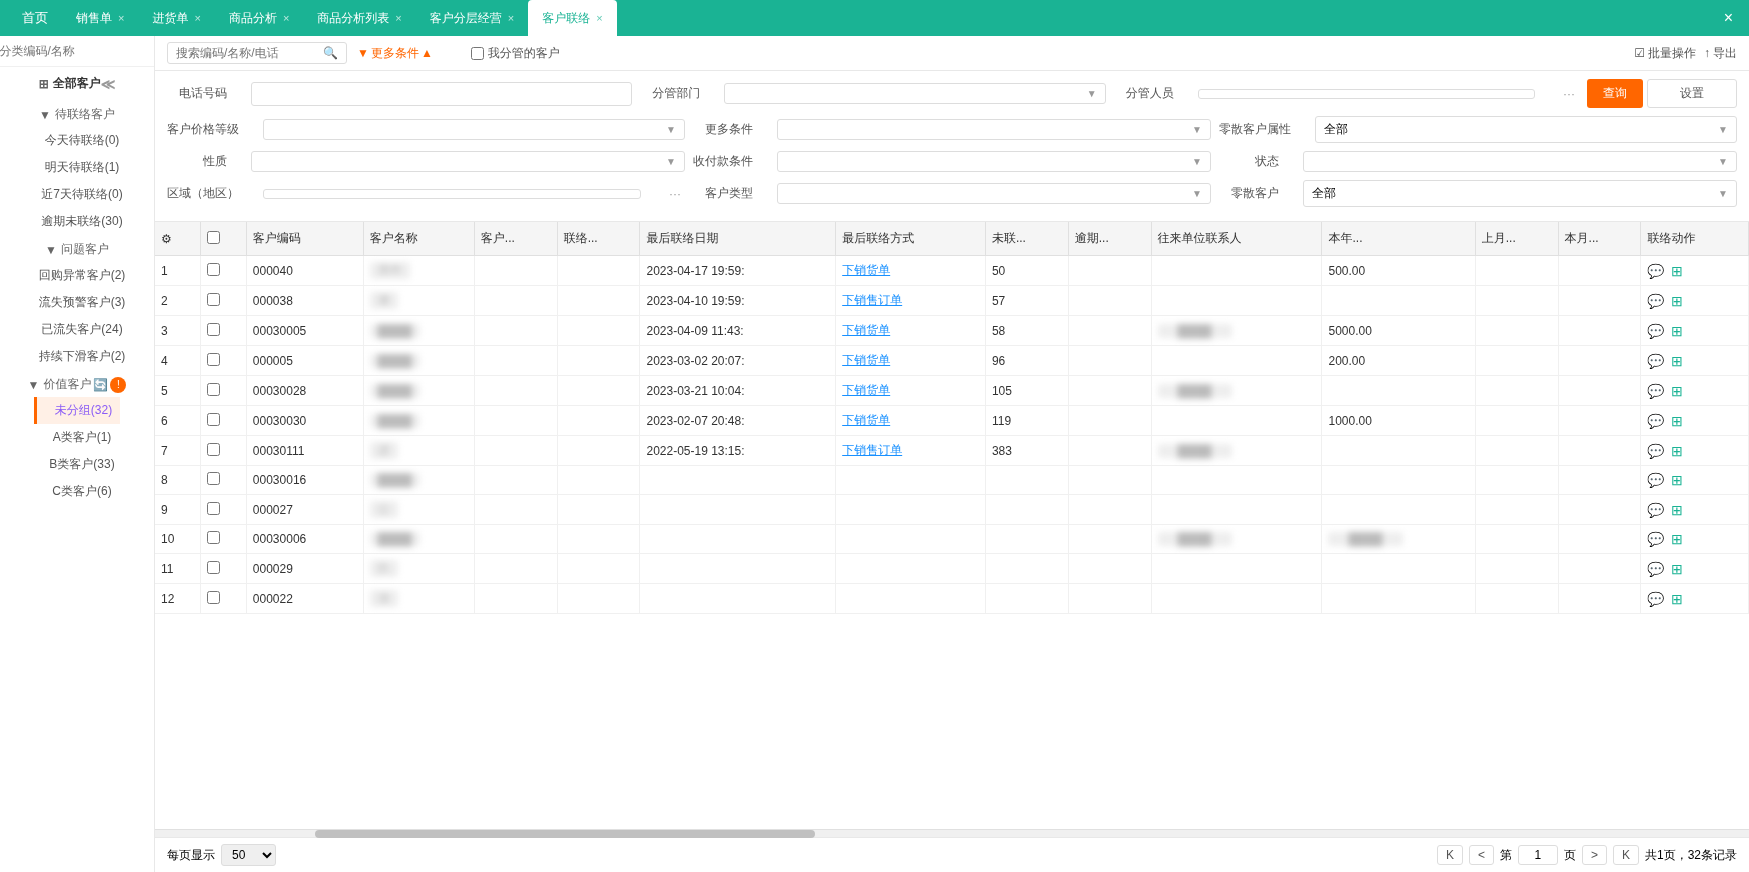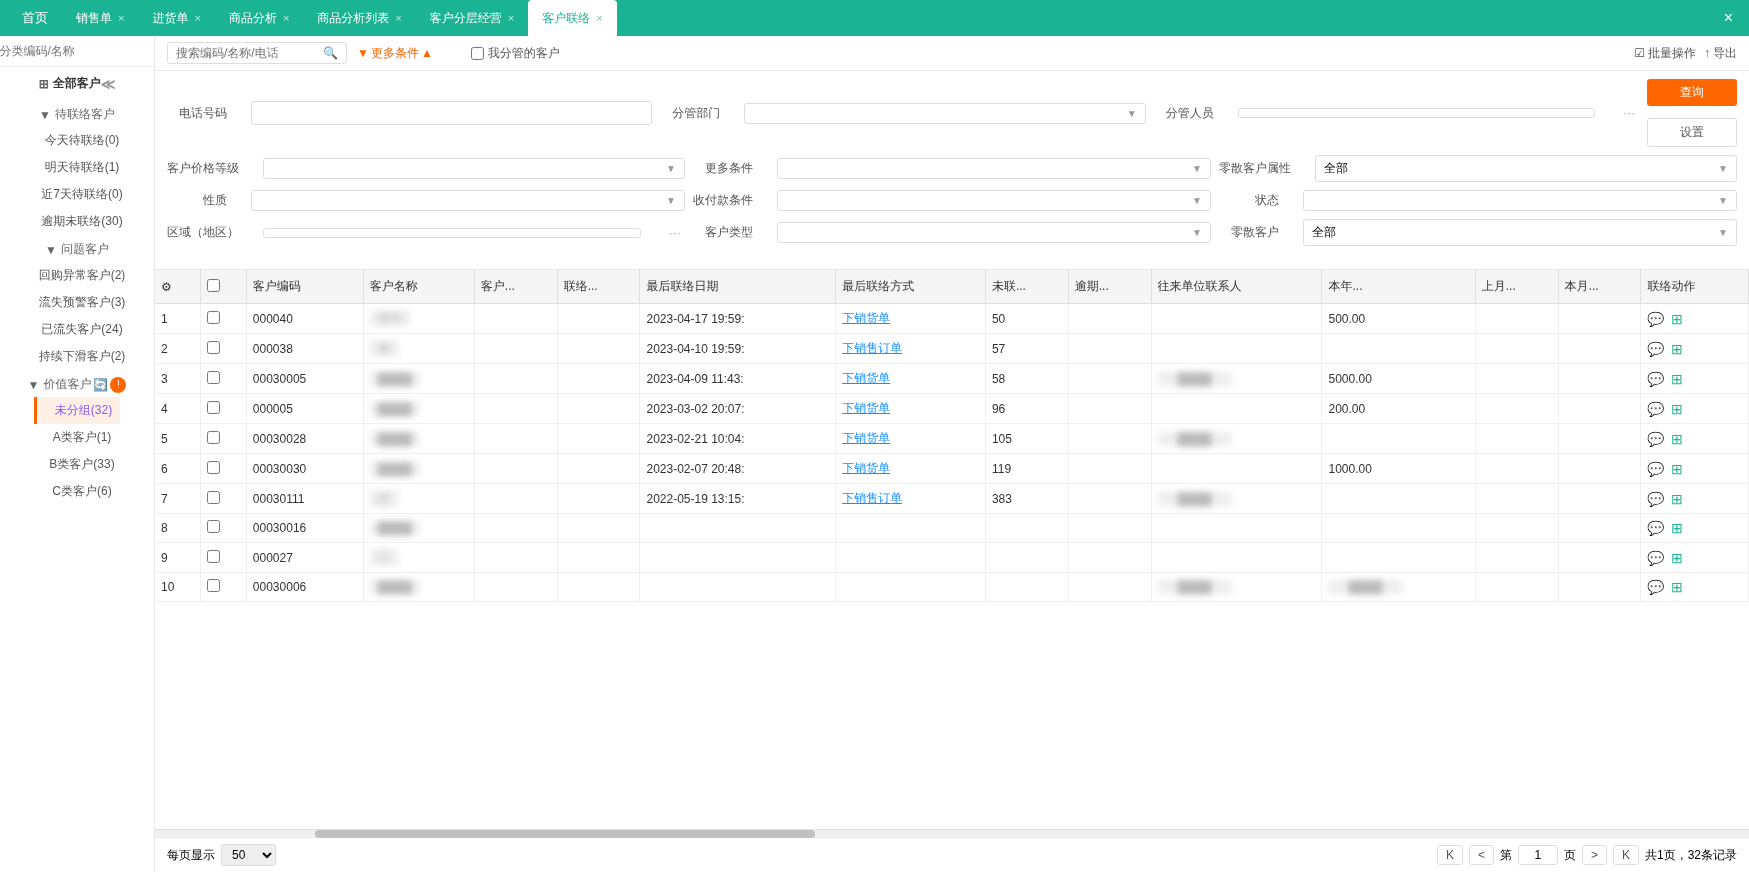--- a/index.html
+++ b/index.html
@@ -454,21 +454,21 @@
             <span class="arrow-down">▼</span>
           </div>
         </div>
         <div class="filter-field">
           <span class="filter-label">分管人员</span>
           <div class="filter-select" style="flex:1;">
             <span></span>
           </div>
           <span class="filter-dots">···</span>
         </div>
-        <div style="display:flex;flex-direction:column;gap:12px;justify-content:flex-end;">
+        <div style="display:flex;flex-direction:row;gap:4px;justify-content:flex-end;">
           <button class="btn-query">查询</button>
           <button class="btn-reset">设置</button>
         </div>
       </div>
 
       <div class="filter-row">
         <div class="filter-field">
           <span class="filter-label">客户价格等级</span>
           <div class="filter-select" style="width:200px;">
             <span></span>
@@ -508,21 +508,21 @@
         </div>
         <div class="filter-field">
           <span class="filter-label">状态</span>
           <div class="filter-select" style="flex:1;">
             <span></span>
             <span class="arrow-down">▼</span>
           </div>
         </div>
       </div>
 
-      <div class="filter-row" style="margin-bottom:15px;justify-content:space-between;">
+      <div class="filter-row" style="margin-bottom:6px;justify-content:space-between;">
         <div class="filter-field">
           <span class="filter-label">区域（地区）</span>
           <div class="filter-select" style="width:200px;">
             <span></span>
           </div>
           <span class="filter-dots">···</span>
         </div>
         <div class="filter-field">
           <span class="filter-label">客户类型</span>
           <div class="filter-select" style="width:200px;">
@@ -650,21 +650,21 @@
       </div>
     </td>
   </tr>
             <tr>
     <td>5</td>
     <td><input type="checkbox" style=""></td>
     <td>00030028</td>
     <td><span style="filter:blur(3px);color:#bbb;background:#eee;border-radius:2px;padding:0 8px;display:inline-block;">████</span></td>
     <td></td>
     <td></td>
-    <td>2023-02-21 10:04:</td>
+    <td>2023-03-21 10:04:</td>
     <td><span class="link-text">下销货单</span></td>
     <td>105</td>
     <td></td>
     <td><span style="filter:blur(3px);color:#bbb;background:#eee;border-radius:2px;padding:0 20px;display:inline-block;">████</span></td>
     <td></td>
     <td></td>
     <td></td>
     <td>
       <div class="action-icons">
         <span class="action-icon" title="联络">💬</span>
@@ -766,20 +766,64 @@
     <td>00030006</td>
     <td><span style="filter:blur(3px);color:#bbb;background:#eee;border-radius:2px;padding:0 8px;display:inline-block;">████</span></td>
     <td></td>
     <td></td>
     <td></td>
     <td></td>
     <td></td>
     <td></td>
     <td><span style="filter:blur(3px);color:#bbb;background:#eee;border-radius:2px;padding:0 20px;display:inline-block;">████</span></td>
     <td><span style="filter:blur(3px);color:#bbb;background:#eee;border-radius:2px;padding:0 20px;display:inline-block;">████</span></td>
+    <td></td>
+    <td></td>
+    <td>
+      <div class="action-icons">
+        <span class="action-icon" title="联络">💬</span>
+        <span class="action-icon" title="更多">⊞</span>
+      </div>
+    </td>
+  </tr>
+            <tr>
+    <td>11</td>
+    <td><input type="checkbox" style=""></td>
+    <td>000029</td>
+    <td><span style="filter:blur(3px);color:#bbb;background:#eee;border-radius:2px;padding:0 8px;display:inline-block;">扒</span></td>
+    <td></td>
+    <td></td>
+    <td></td>
+    <td></td>
+    <td></td>
+    <td></td>
+    <td></td>
+    <td></td>
+    <td></td>
+    <td></td>
+    <td>
+      <div class="action-icons">
+        <span class="action-icon" title="联络">💬</span>
+        <span class="action-icon" title="更多">⊞</span>
+      </div>
+    </td>
+  </tr>
+            <tr>
+    <td>12</td>
+    <td><input type="checkbox" style=""></td>
+    <td>000022</td>
+    <td><span style="filter:blur(3px);color:#bbb;background:#eee;border-radius:2px;padding:0 8px;display:inline-block;">淡</span></td>
+    <td></td>
+    <td></td>
+    <td></td>
+    <td></td>
+    <td></td>
+    <td></td>
+    <td></td>
+    <td></td>
     <td></td>
     <td></td>
     <td>
       <div class="action-icons">
         <span class="action-icon" title="联络">💬</span>
         <span class="action-icon" title="更多">⊞</span>
       </div>
     </td>
   </tr>
           </tbody>

